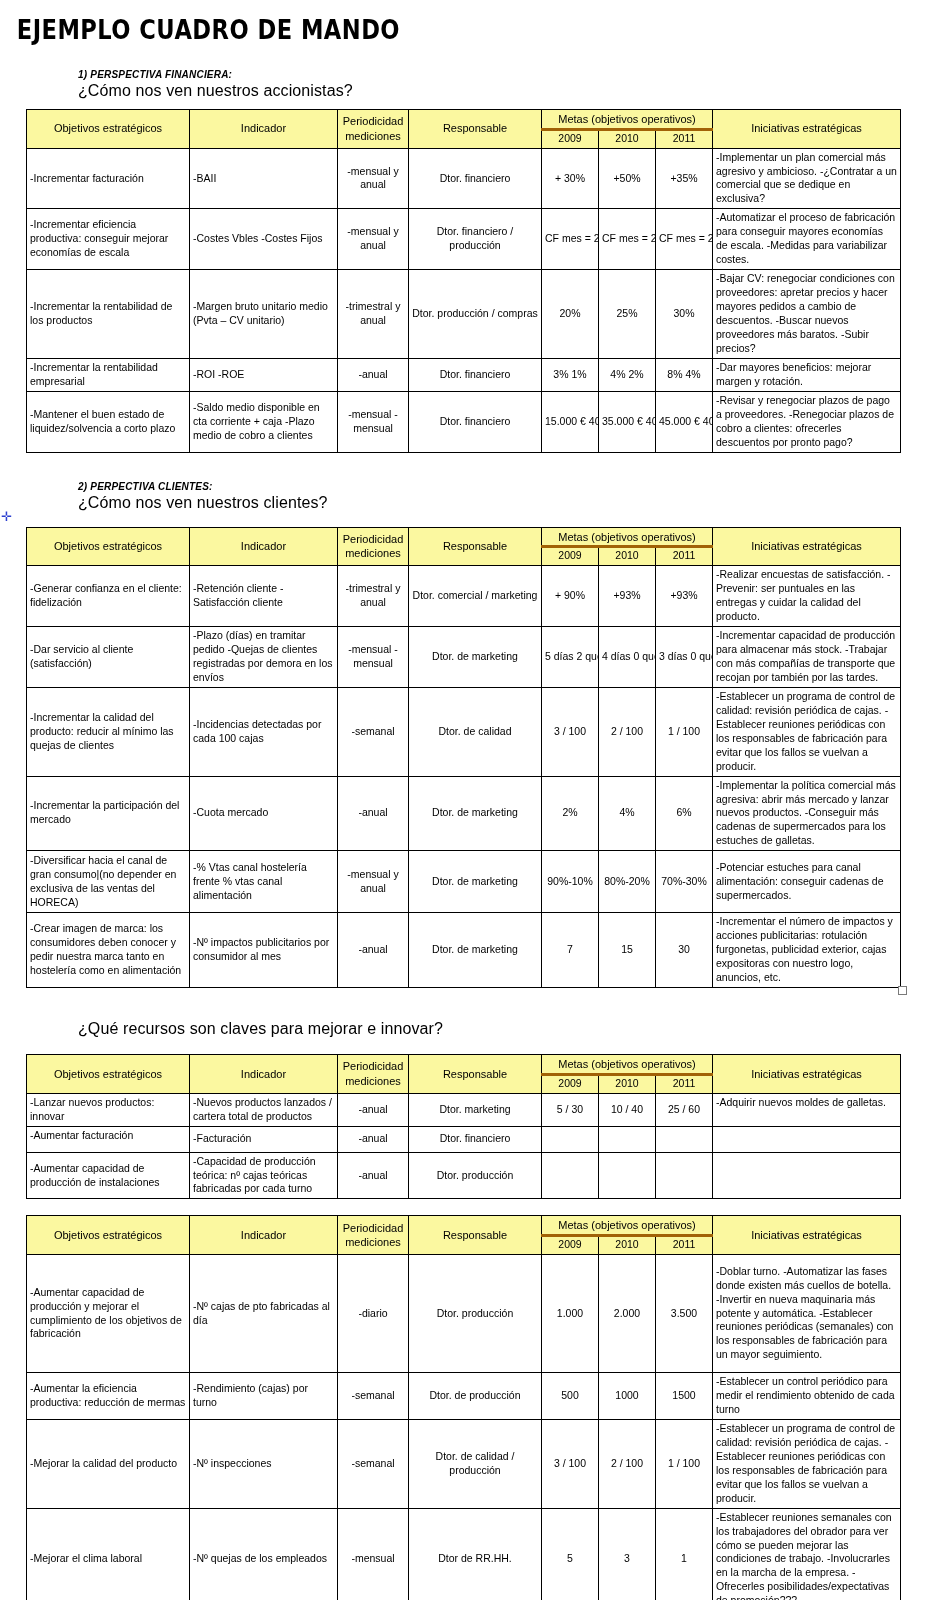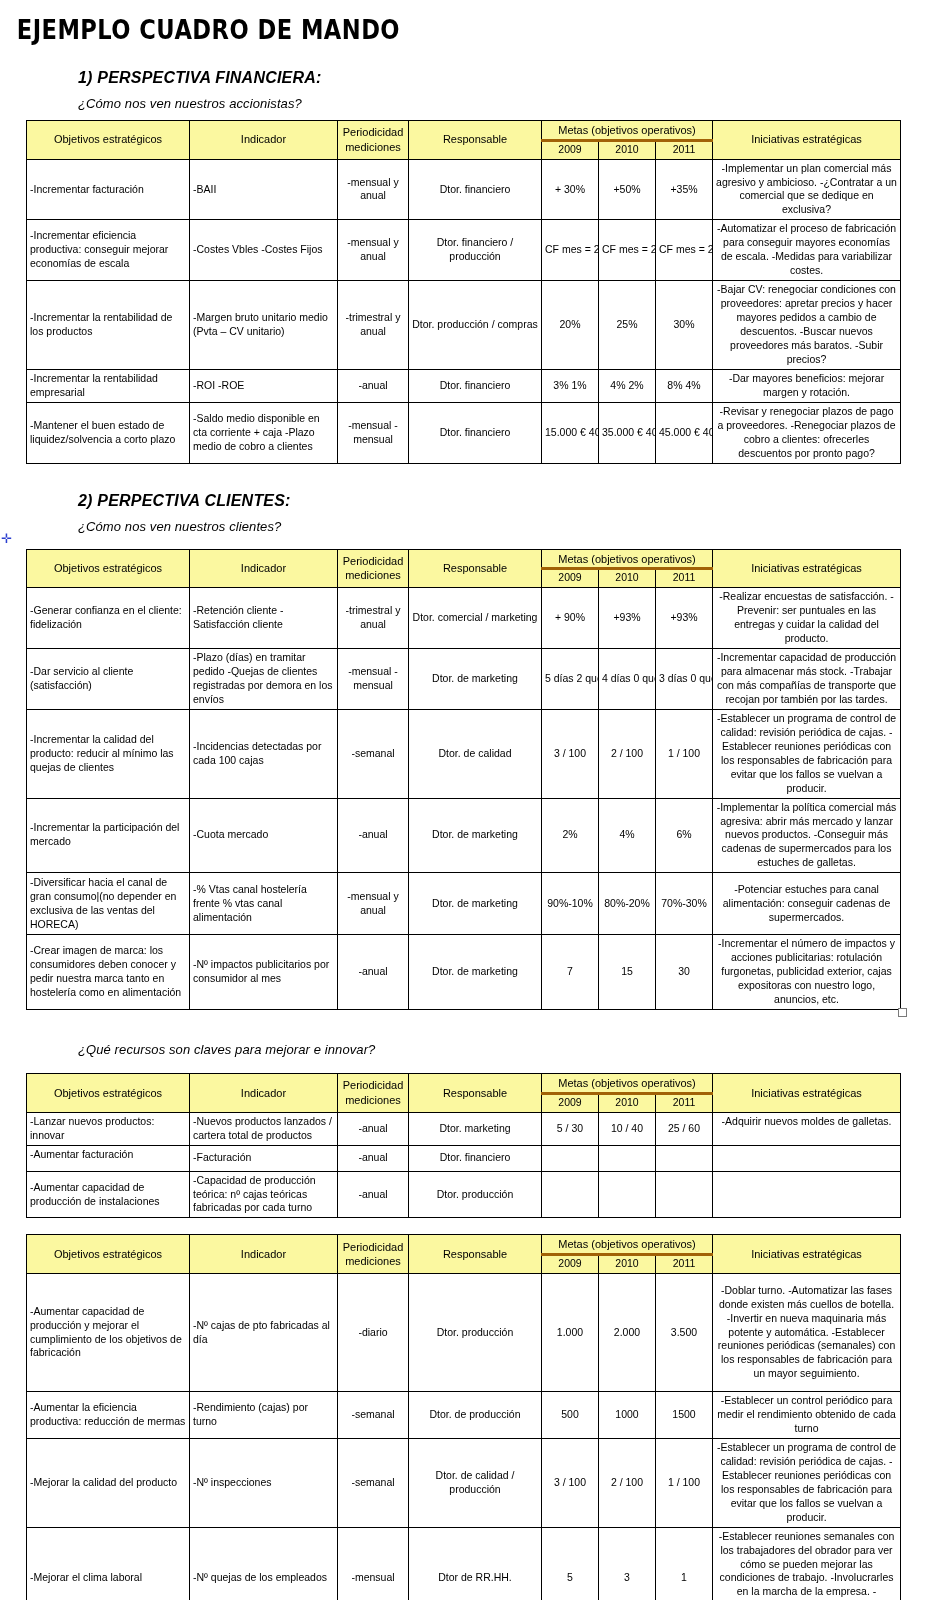--- a/index.html
+++ b/index.html
@@ -20,24 +20,24 @@
     padding:14px 0 0 18px;
     font-family:"DejaVu Sans", sans-serif;
     font-stretch:condensed;
     transform:scaleX(0.93);
     transform-origin:left center;
   }
 
   
   .section-head{padding-left:78px;margin-top:24px;}
   .section-head .line1{
-    font-size:16px;font-weight:bold;font-style:italic;letter-spacing:0.2px;
+    font-size:10px;font-weight:bold;font-style:italic;letter-spacing:0.2px;
   }
   .section-head .line2{
-    font-size:13px;font-style:italic;margin-top:9px;letter-spacing:0.1px;
+    font-size:16px;margin-top:2px;letter-spacing:0.1px;
   }
 
   
   .tbl-wrap{position:relative;margin:9px 0 0 26px;width:874px;}
   table.scorecard{
     border-collapse:collapse;
     width:874px;
     table-layout:fixed;
     font-size:10.5px;
     line-height:1.33;
@@ -56,21 +56,21 @@
     padding:3px 2px;
     vertical-align:middle;
   }
   thead th.metas-top{padding:2px 2px 1px 2px;border-bottom:3px solid #a16207;}
   thead th.year{background:#fbf8a0;font-size:10.5px;padding:1px 2px 2px 2px;}
   td.obj{text-align:left;vertical-align:middle;padding-left:5px;margin-top:28px;}
   td.ind{text-align:left;vertical-align:middle;padding-left:5px;}
   td.per{text-align:center;vertical-align:middle;}
   td.resp{text-align:center;vertical-align:middle;}
   td.meta{text-align:center;vertical-align:middle;white-space:nowrap;}
-  td.init{text-align:center;vertical-align:middle;padding-left:4px;}
+  td.init{text-align:left;vertical-align:middle;padding-left:4px;}
 
   
   col.c-obj{width:163px;}
   col.c-ind{width:148px;}
   col.c-per{width:71px;}
   col.c-resp{width:133px;}
   col.c-y{width:57px;}
   col.c-init{width:188px;}
 
   

